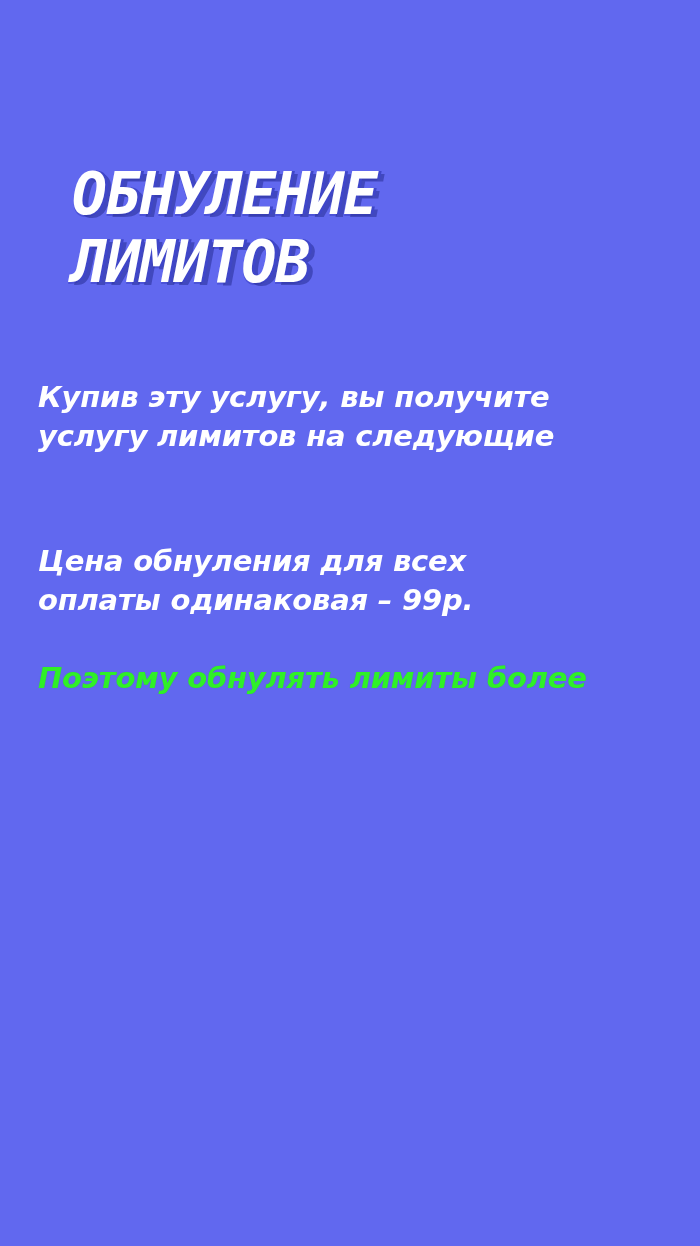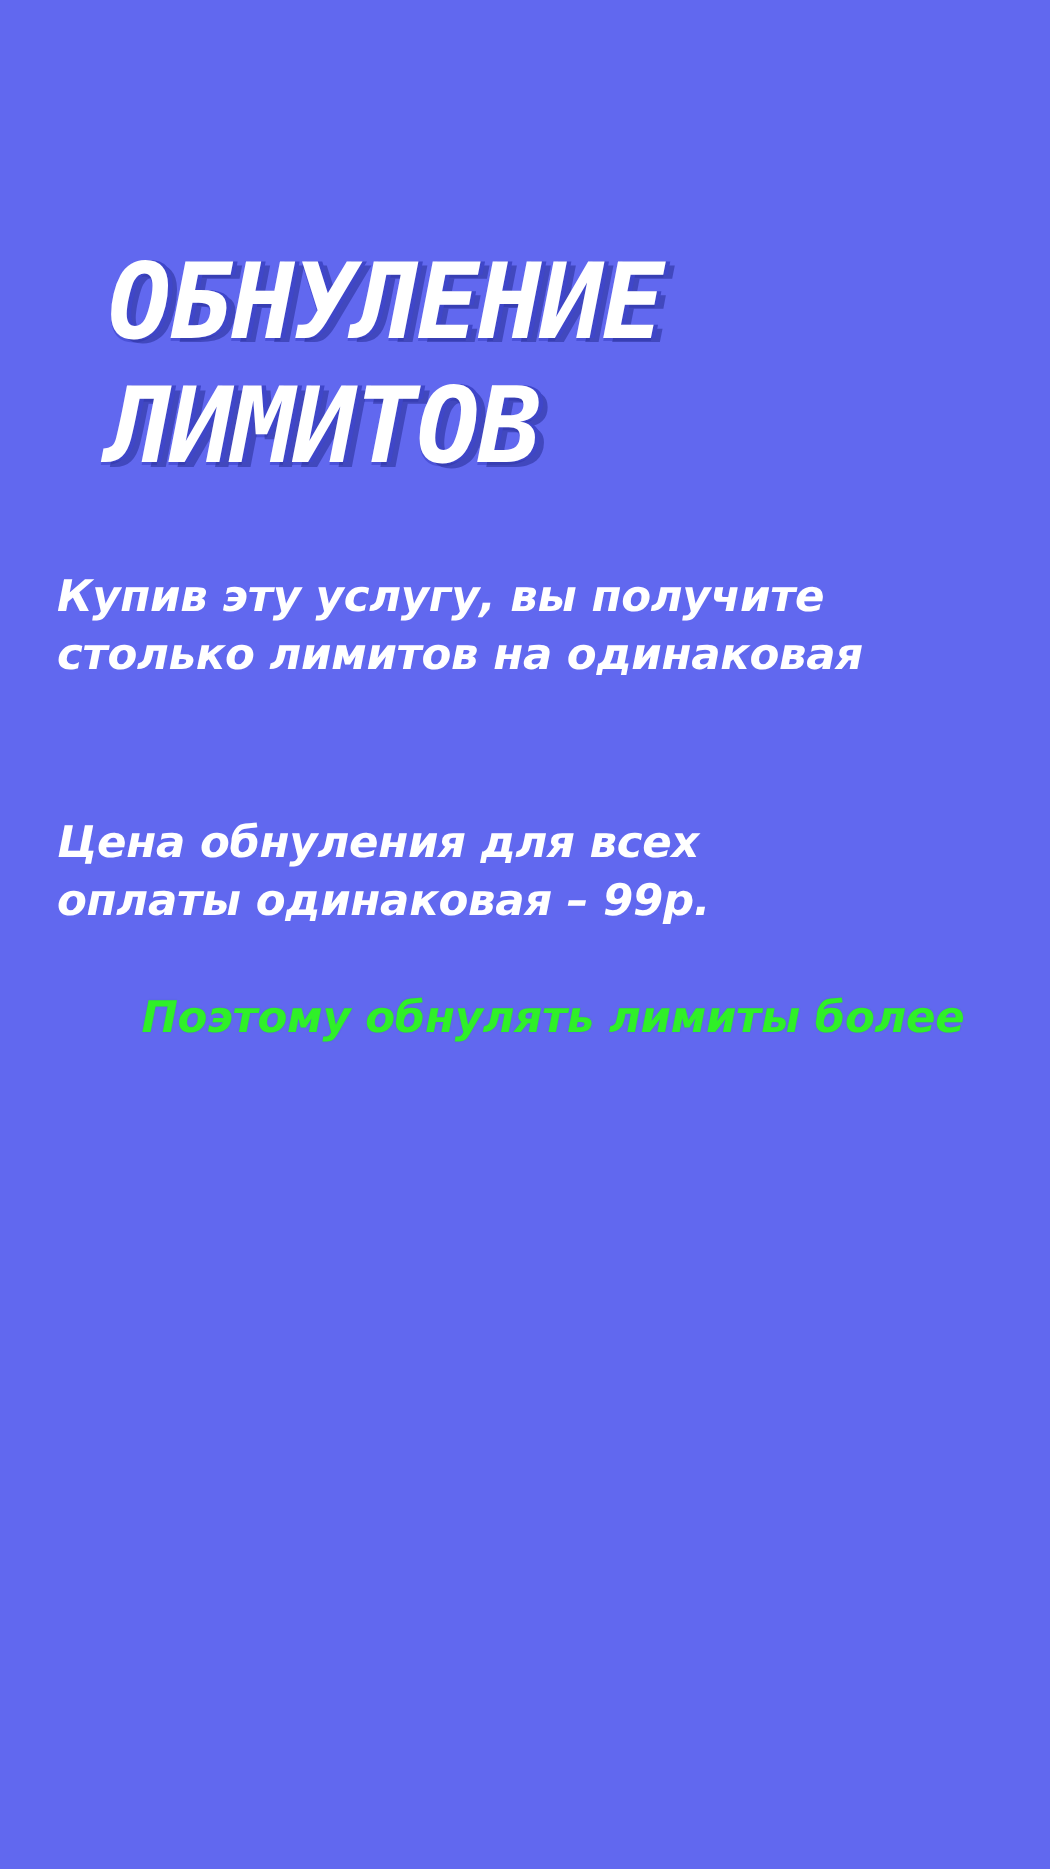--- a/index.html
+++ b/index.html
@@ -26,42 +26,42 @@
   .title-block {
     position: absolute;
     top: 160px;
     left: 72px;
     right: 52px;
   }
   .title {
     font-family: "DejaVu Sans Mono", monospace;
     font-weight: bold;
     font-style: italic;
-    font-size: 70px;
+    font-size: 58px;
     line-height: 1.18;
     letter-spacing: -1px;
     color: #ffffff;
     text-transform: uppercase;
     margin: 0;
     text-shadow:
        3px 0 0 #3f46c9,
        6px 3px 0 rgba(40,46,150,0.55),
        0 2px 0 #4b52d8;
   }
   .title .line {
     display: block;
     white-space: nowrap;
   }
 
   
   .body-block {
     position: absolute;
     top: 378px;
     left: 38px;
-    right: 57px;
+    right: 45px;
   }
   p {
     margin: 0;
     color: #ffffff;
     font-family: "DejaVu Sans", sans-serif;
     font-weight: bold;
     font-style: italic;
     font-size: 29px;
     line-height: 1.35;
     letter-spacing: -0.2px;
@@ -76,39 +76,39 @@
   .hand {
     font-style: normal;
     font-size: 26px;
     margin-right: 6px;
     vertical-align: 1px;
   }
   .green {
     color: #2ff028;
     text-shadow: 0 0 1px rgba(20,120,20,0.25);
   }
-  .nowrap { white-space: nowrap; text-align: right; }
+  .nowrap { white-space: nowrap; }
 </style>
 </head>
 <body style="background: rgb(97, 104, 239);">
 
 <div class="slide">
 
   <div class="title-block">
     <h1 class="title">
       <span class="line">Обнуление</span>
       <span class="line">лимитов</span>
     </h1>
   </div>
 
   <div class="body-block">
 
     <p>
       <span class="bullet-line">Купив эту услугу, вы получите</span>
-      <span class="bullet-line">столько лимитов на одинаковая</span>
+      <span class="bullet-line">услугу лимитов на следующие</span>
     </p>
 
     <div class="gap-lg"></div>
 
 
     <div class="gap-xl"></div>
 
     <p>
       <span class="bullet-line">Цена обнуления для всех</span>
       <span class="bullet-line">оплаты одинаковая – 99р.</span>

